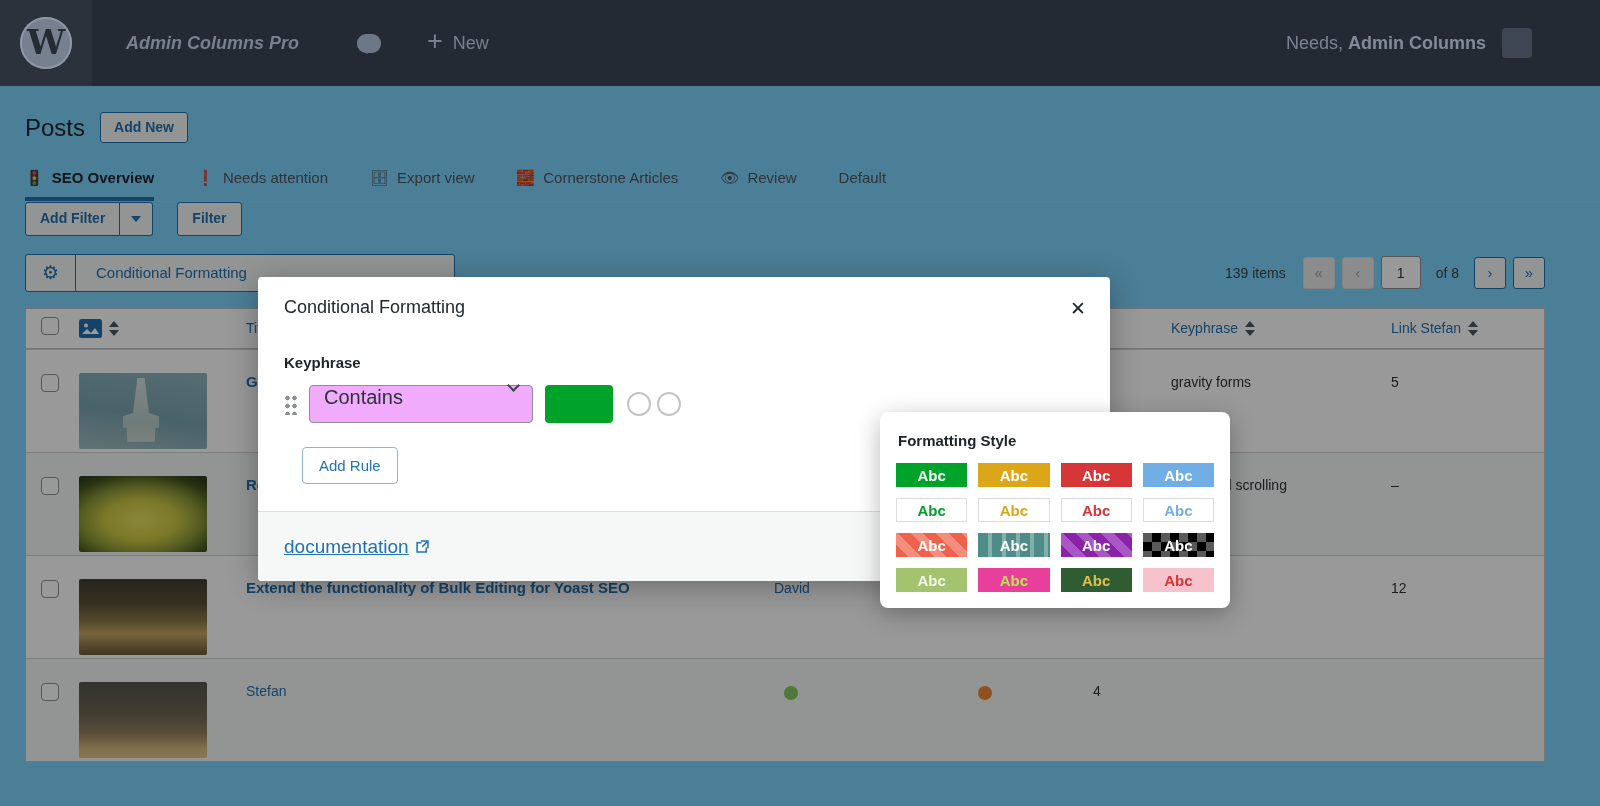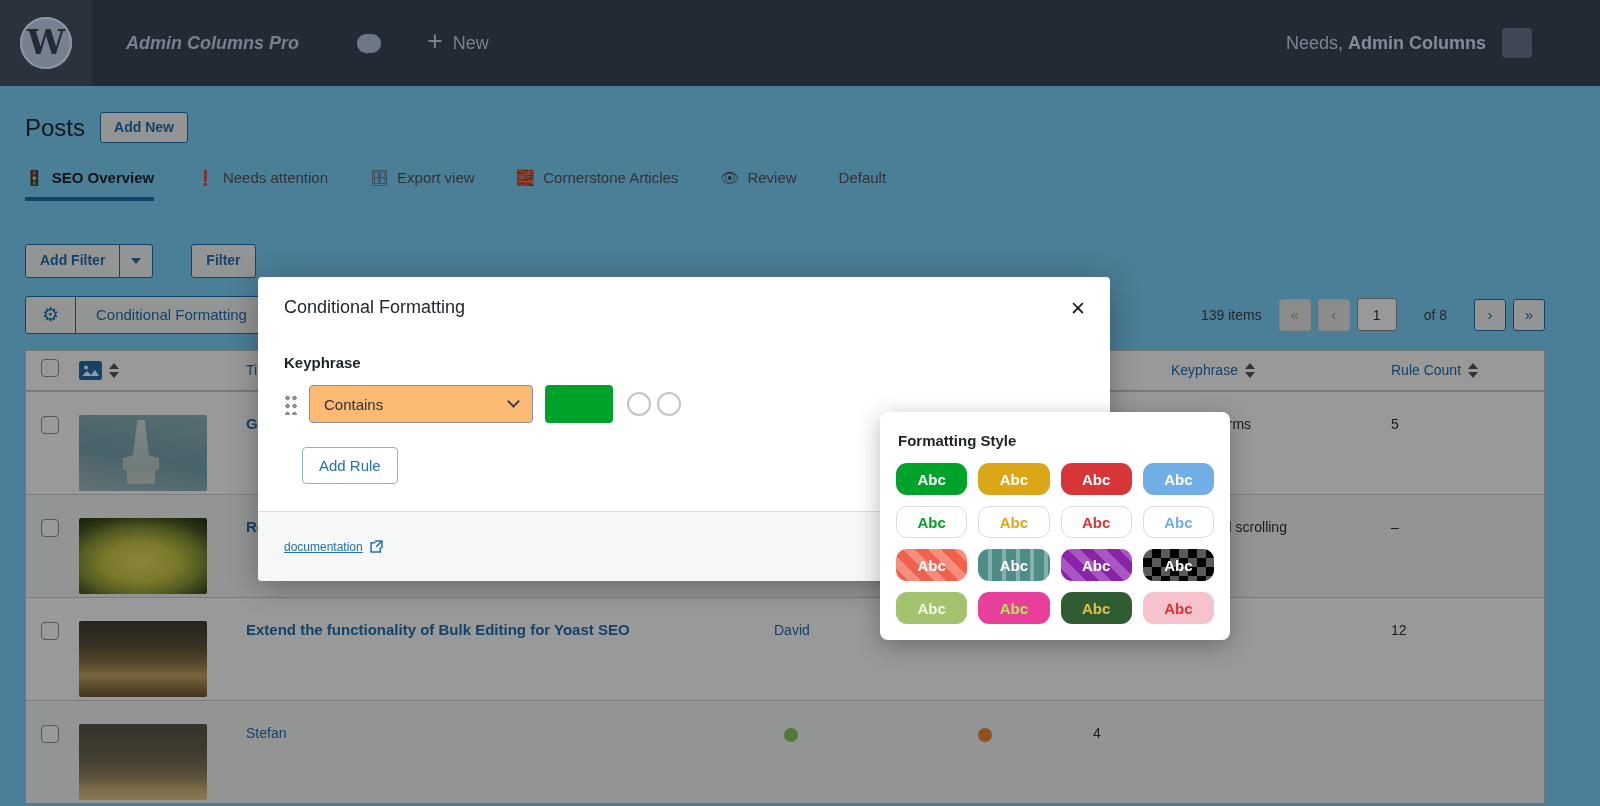--- a/index.html
+++ b/index.html
@@ -43,38 +43,38 @@
     border-radius: 3px; font-size: 14px; font-weight: 600; padding: 8px 14px;
     font-family: inherit; cursor: pointer; line-height: 1.1;
   }
   .add-new { padding: 7px 13px; }
 
   .tabs { display: flex; gap: 42px; border-bottom: 1px solid #c3c4c7; margin-top: 26px; }
   .tab { display: flex; gap: 8px; align-items: center; font-size: 15px; color: #50575e; padding-bottom: 15px; cursor: pointer; }
   .tab.active { color: #1d2327; font-weight: 700; box-shadow: inset 0 -4px 0 #2271b1; }
   .tab-ico { font-size: 15px; line-height: 1; }
 
-  .toolbar { margin-top: 42px; display: flex; align-items: center; gap: 38px; }
+  .toolbar { display: flex; align-items: center; gap: 24px; }
   .split { display: flex; }
   .split .btn:first-child { border-radius: 3px 0 0 3px; }
   .split .btn.caret-btn { border-radius: 0 3px 3px 0; border-left: 0; padding: 8px 11px; }
   .caret-down { display: inline-block; width: 0; height: 0; border: 5px solid transparent; border-top: 6px solid #2271b1; margin-bottom: -4px; }
 
   .bar-row { margin-top: 18px; width: 1520px; display: flex; align-items: center; justify-content: space-between; }
   .cf-bar { width: 430px; height: 38px; border: 1px solid #2271b1; border-radius: 3px; background: #f6f7f7; display: flex; align-items: center; cursor: pointer; overflow: hidden; }
   .cf-gear { width: 50px; text-align: center; border-right: 1px solid #2271b1; color: #2271b1; font-size: 19px; line-height: 36px; }
   .cf-label { padding-left: 20px; color: #2271b1; font-size: 15px; white-space: nowrap; }
 
   .pagination { display: flex; align-items: center; gap: 7px; font-size: 14px; color: #3c434a; }
   .count { margin-right: 10px; }
   .pg { width: 32px; height: 32px; border-radius: 3px; font-size: 15px; display: flex; align-items: center; justify-content: center; font-family: inherit; cursor: pointer; }
   .pg.disabled { background: #e9e9ec; border: 1px solid #dcdcde; color: #9ea1a6; }
   .pg.active { background: #f6f7f7; border: 1px solid #2271b1; color: #2271b1; }
   .pg-input { width: 40px; height: 33px; border: 1px solid #8c8f94; border-radius: 3px; text-align: center; font-size: 14px; background: #fff; color: #2c3338; font-family: inherit; }
-  .of { margin: 0 20px; }
+  .of { margin: 0 8px; }
 
   
   .table { margin-top: 16px; width: 1520px; background: #fff; border: 1px solid #c3c4c7; border-top: 1px solid #c3c4c7; }
   .thead, .trow { display: grid; grid-template-columns: 45px 163px 528px 194px 125px 78px 220px 1fr; }
   .thead { height: 40px; align-items: center; background: #fff; border-bottom: 1px solid #c3c4c7; }
   .hcell { font-size: 14px; color: #2271b1; display: flex; align-items: center; cursor: pointer; }
   .pl { padding-left: 12px; }
   .cb { width: 18px; height: 18px; border: 1px solid #8c8f94; border-radius: 4px; background: #fff; display: inline-block; margin-left: 15px; cursor: pointer; }
   .img-ico { margin-left: 8px; display: inline-flex; }
   .sort { display: inline-flex; flex-direction: column; gap: 3px; margin-left: 7px; }
@@ -104,35 +104,35 @@
   
   .modal { position: absolute; left: 258px; top: 277px; width: 852px; height: 304px; background: #fff; border-radius: 4px; box-shadow: 0 5px 30px rgba(0,0,0,0.30); z-index: 100; }
   .m-head { padding: 20px 26px 0; position: relative; }
   .m-title { font-size: 18px; color: #23282d; }
   .m-close { position: absolute; right: 24px; top: 20px; background: none; border: none; font-size: 19px; color: #1d2327; cursor: pointer; font-family: inherit; }
   .m-body { padding: 0 26px; }
   .m-label { margin-top: 36px; font-size: 15px; font-weight: 700; color: #1d2327; }
   .rule-row { margin-top: 14px; display: flex; align-items: center; }
   .handle { width: 13px; height: 22px; margin-right: 12px; cursor: grab;
     background-image: radial-gradient(#8c8f94 2px, transparent 2.3px); background-size: 7px 8px; background-position: 0 1px; }
-  .select { width: 224px; height: 38px; border: 1px solid #8c8f94; border-radius: 4px; background: #fdba74; display: flex; align-items: center; justify-content: space-between; padding: 0 14px; font-size: 15px; color: #2c3338; cursor: pointer; }
+  .select { width: 224px; height: 38px; border: 1px solid #8c8f94; border-radius: 4px; background: #f0abfc; display: flex; align-items: flex-start; justify-content: space-between; padding: 0 14px; font-size: 20px; color: #2c3338; cursor: pointer; }
   .chev { width: 9px; height: 9px; border-right: 2px solid #3c434a; border-bottom: 2px solid #3c434a; transform: rotate(45deg); margin-top: -5px; }
   .rule-input { width: 390px; height: 38px; border: 1px solid #8c8f94; border-radius: 4px; padding: 0 14px; font-size: 15px; color: #2c3338; font-family: inherit; margin-left: 12px; }
   .style-btn { width: 68px; height: 38px; border: none; border-radius: 4px; margin-left: 12px; cursor: pointer; }
   .circ { width: 24px; height: 24px; border: 2px solid #c3c4c7; border-radius: 50%; margin-left: 14px; cursor: pointer; }
   .circ + .circ { margin-left: 6px; }
   .add-rule { margin: 24px 0 0 18px; padding: 9px 16px; background: #fff; border: 1px solid #8db4d3; border-radius: 4px; color: #2271b1; font-size: 15px; font-family: inherit; cursor: pointer; }
   .m-foot { position: absolute; left: 0; right: 0; bottom: 0; height: 70px; background: #f6f7f7; border-top: 1px solid #dcdcde; display: flex; align-items: center; padding: 0 26px; border-radius: 0 0 4px 4px; }
-  .doc { color: #2271b1; font-size: 12px; text-decoration: underline; display: inline-flex; align-items: center; gap: 7px; cursor: pointer; justify-content: center; }
+  .doc { color: #2271b1; font-size: 19px; text-decoration: underline; display: inline-flex; align-items: center; gap: 7px; cursor: pointer; justify-content: center; }
 
   
   .popup { position: absolute; left: 880px; top: 412px; width: 350px; background: #fff; border-radius: 8px; box-shadow: 0 6px 24px rgba(0,0,0,0.28); z-index: 110; padding: 16px; }
   .p-title { font-size: 15px; font-weight: 700; color: #1d2327; margin: 4px 0 14px 2px; }
   .swatches { display: grid; grid-template-columns: repeat(4, 1fr); gap: 11px; }
-  .swatch { height: 32px; border-radius: 11px; border: none; font-size: 15px; font-weight: 700; display: flex; align-items: center; justify-content: center; font-family: inherit; cursor: pointer; }
+  .swatch { height: 24px; border-radius: 0; border: none; font-size: 15px; font-weight: 700; display: flex; align-items: center; justify-content: center; font-family: inherit; cursor: pointer; }
 </style>
 </head>
 <body>
 
 <div class="screen">
 
   <div class="admin-bar">
     <div class="ab-logo-cell">
       <span class="wp-logo">
           <span class="wp-w">W</span>
@@ -230,21 +230,21 @@
             <div></div>
             <div></div>
           <div class="hcell pl">
             <span>Keyphrase</span>
             <span class="sort">
                 <i class="up"></i>
                 <i class="down"></i>
               </span>
           </div>
           <div class="hcell pl">
-            <span>Rule Count</span>
+            <span>Link Stefan</span>
             <span class="sort">
                 <i class="up"></i>
                 <i class="down"></i>
               </span>
           </div>
         </div>
 
         <div class="trow">
           <div><span class="cb"></span></div>
           <div>

